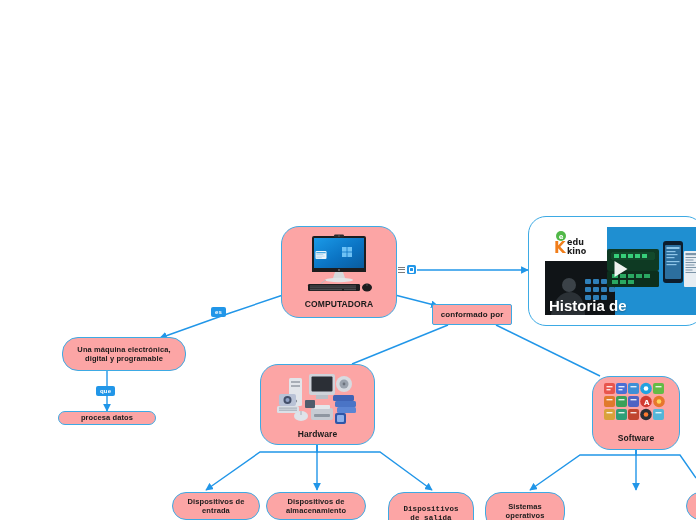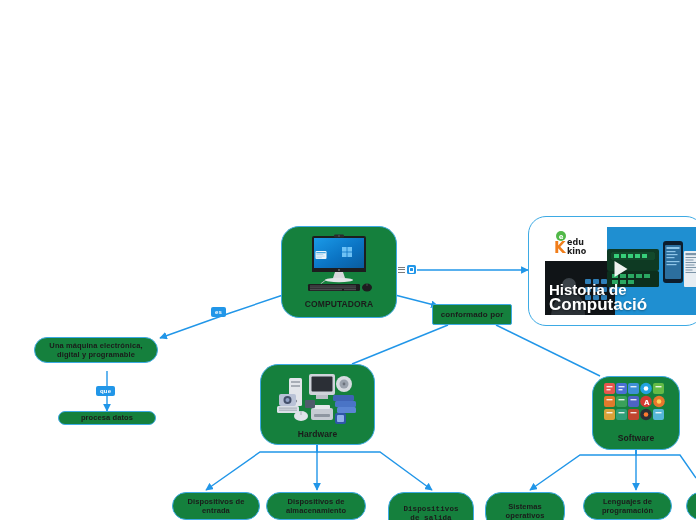--- a/index.html
+++ b/index.html
@@ -23,21 +23,21 @@
   #edges {
     position: absolute;
     left: 0; top: 0;
     width: 696px;
     height: 520px;
     z-index: 1;
   }
   .node {
     position: absolute;
     box-sizing: border-box;
-    background: #15803d;
+    background: #fca5a5;
     border: 1.3px solid #3daae4;
     border-radius: 14px;
     z-index: 3;
     display: flex;
     flex-direction: column;
     align-items: center;
     justify-content: center;
   }
   .node-label {
     font-weight: bold;
@@ -382,26 +382,25 @@
             <text x="17" y="15" font-family="DejaVu Sans, sans-serif" font-size="8" font-weight="bold" fill="#1b1b1b">edu</text>
             <text x="17" y="24" font-family="DejaVu Sans, sans-serif" font-size="8" font-weight="bold" fill="#1b1b1b">kino</text>
           </svg>
         </div>
       </div>
 
       <span class="play-btn"></span>
 
       <div class="vid-title">
         <span class="l1">Historia de</span>
-        <span class="l2">Computació</span>
       </div>
     </div>
   </div>
 
-  <div class="node leaf" style="left:34px; top:337px; width:124px; height:26px;">
+  <div class="node leaf" style="left:62px; top:337px; width:124px; height:34px;">
     <div class="node-label" style="padding:0 6px;">Una máquina electrónica, digital y programable</div>
   </div>
 
   <div class="edge-label" style="left:211px; top:307px;">es</div>
 
   <div class="edge-label" style="left:96px; top:386px;">que</div>
 
   <div class="node leaf" style="left:58px; top:411px; width:98px; height:14px;">
     <div class="node-label">procesa datos</div>
   </div>
@@ -512,21 +511,18 @@
   </div>
 
   <div class="node leaf" style="left:388px; top:492px; width:86px; height:44px;font-family:Liberation Mono, monospace;">
     <div class="node-label">Dispositivos de salida</div>
   </div>
 
   <div class="node leaf" style="left:485px; top:492px; width:80px; height:38px;">
     <div class="node-label">Sistemas operativos</div>
   </div>
 
-  <div class="node leaf" style="left:583px; top:492px; width:89px; height:28px;">
-    <div class="node-label">Lenguajes de programación</div>
-  </div>
 
   <div class="node leaf" style="left:686px; top:492px; width:60px; height:28px;">
     <div class="node-label"></div>
   </div>
 
 </div>
 
 </body></html>

